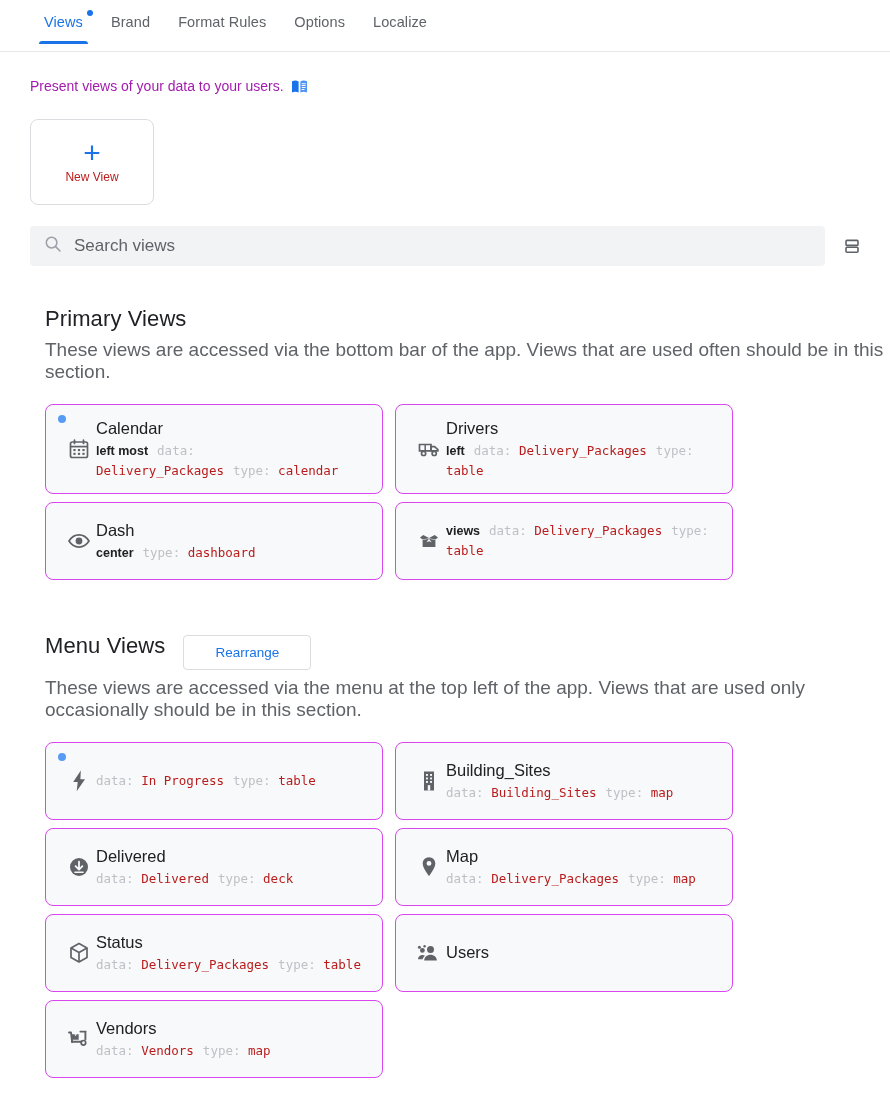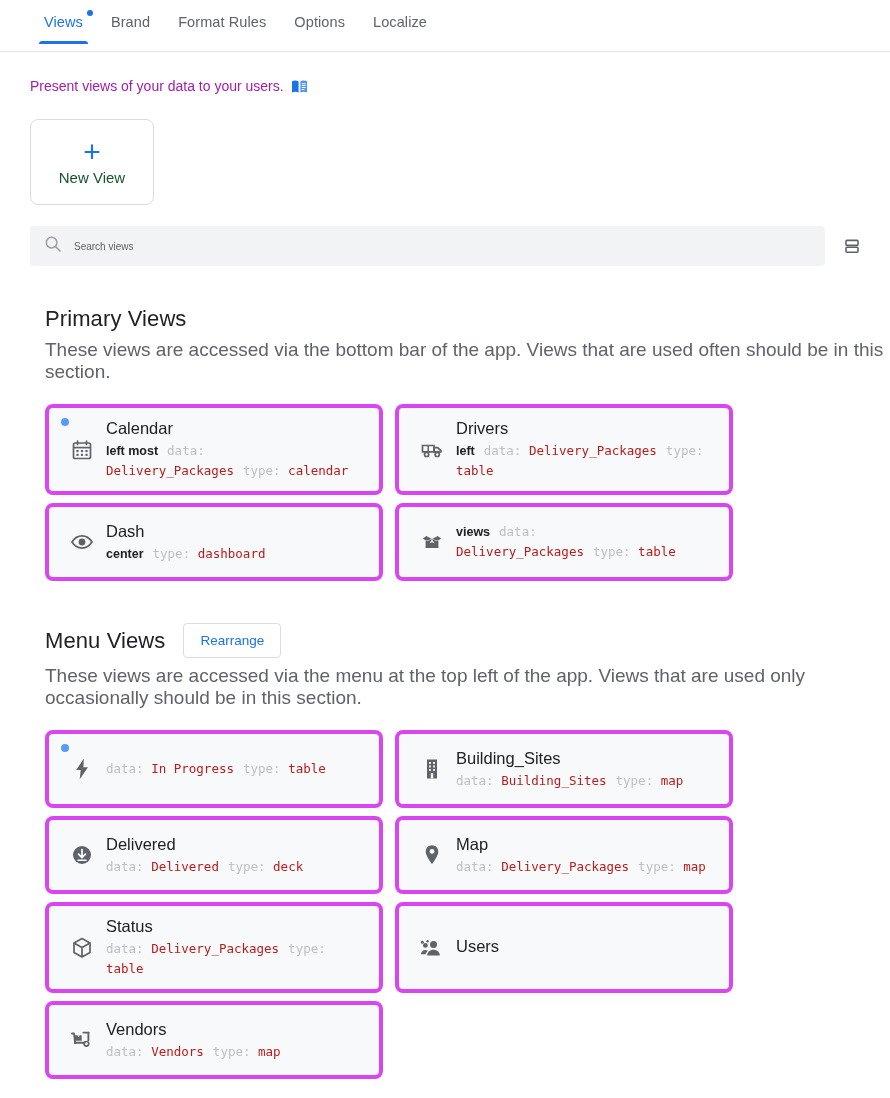--- a/index.html
+++ b/index.html
@@ -73,42 +73,42 @@
     justify-content: center;
     gap: 4px;
     cursor: pointer;
   }
   .plus {
     font-size: 30px;
     line-height: 26px;
     color: #1a73e8;
     font-weight: 300;
   }
-  .newview-label { font-size: 15px; color: #14532d; }
+  .newview-label { font-size: 12px; color: #b91c1c; }
 
   
   .searchrow {
     margin: 21px 0 0 30px;
     display: flex;
     align-items: center;
     gap: 0;
     width: 836px;
   }
   .search {
     width: 795px;
     height: 40px;
     background: #f1f3f4;
     border-radius: 4px;
     display: flex;
     align-items: center;
     padding: 0 14px;
     gap: 12px;
     cursor: text;
   }
-  .search-placeholder { font-size: 10px; color: #5f6368; }
+  .search-placeholder { font-size: 17px; color: #5f6368; }
   .listtoggle {
     margin-left: auto;
     width: 28px; height: 28px;
     display: flex;
     align-items: center;
     justify-content: center;
     cursor: pointer;
   }
 
   
@@ -129,43 +129,44 @@
     font-size: 19px;
     color: #5f6368;
   }
   .rearrange {
     border: 1px solid #dadce0;
     background: #fff;
     border-radius: 4px;
     color: #1a73e8;
     font-size: 13.5px;
     font-weight: 500;
-    padding: 9px 16px;
+    padding: 9px 31px;
     font-family: "Liberation Sans", sans-serif;
     cursor: pointer;
+    margin-top: 13px;
   }
 
   
   .grid {
     display: grid;
     grid-template-columns: 338px 338px;
     column-gap: 12px;
     row-gap: 8px;
     margin-top: 21px;
   }
   .vcard {
     position: relative;
     background: #f8f9fa;
-    border: 4px solid #d946ef;
+    border: 1px solid #d946ef;
     border-radius: 8px;
     min-height: 78px;
     display: flex;
     align-items: center;
     padding: 10px 14px 10px 12px;
-    gap: 11px;
+    gap: 4px;
     cursor: pointer;
   }
   .vcard.tall { min-height: 90px; }
   .vcard .bluedot {
     position: absolute;
     top: 10px; left: 12px;
     width: 8px; height: 8px;
     border-radius: 50%;
     background: #589bf5;
   }

